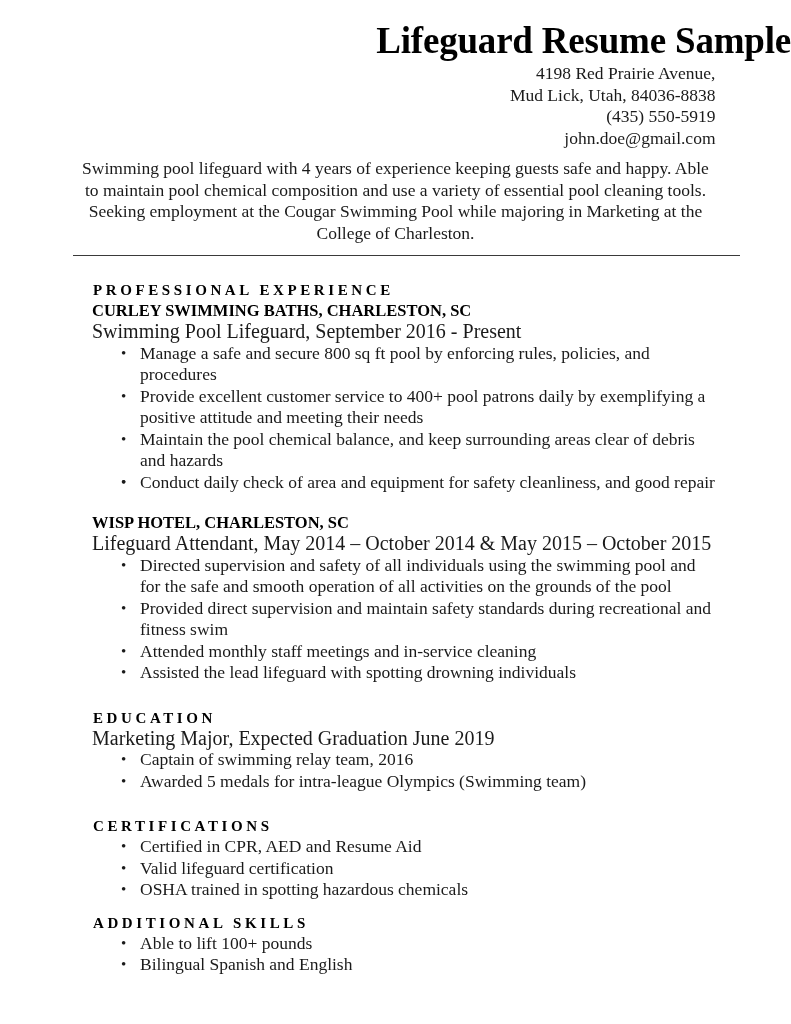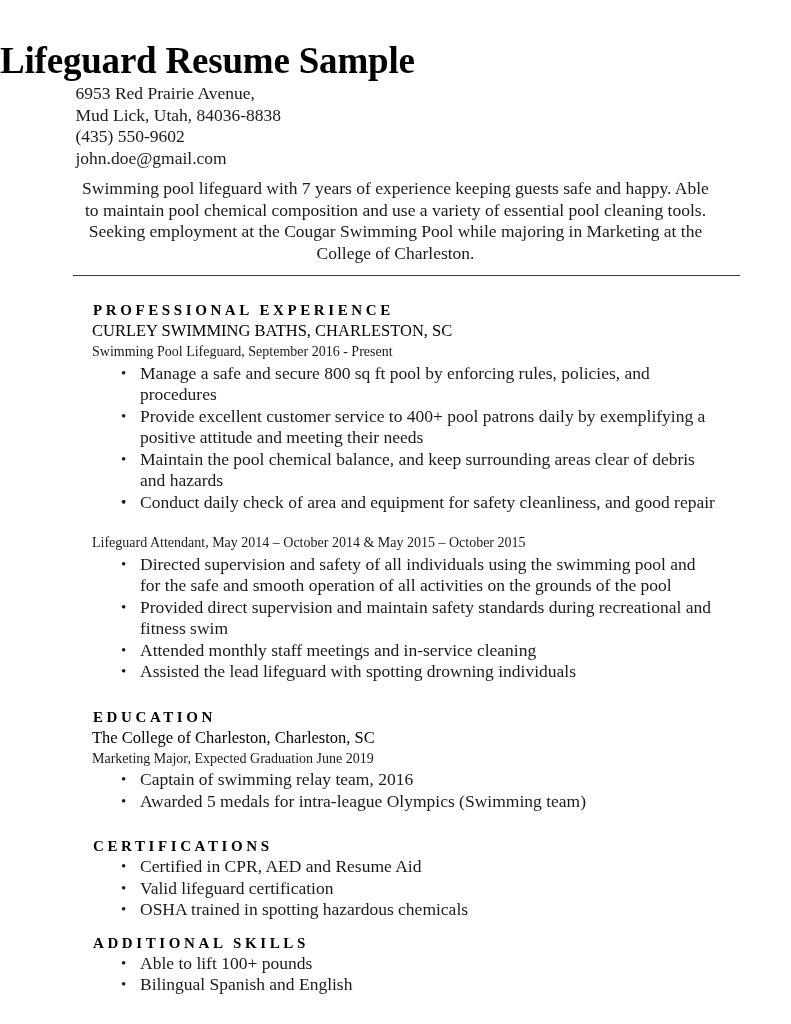--- a/index.html
+++ b/index.html
@@ -18,22 +18,22 @@
     width: 791px;
     height: 1024px;
     margin: 0 auto;
     background: #ffffff;
     overflow: hidden;
     box-sizing: border-box;
   }
 
   
   .header {
-    padding-top: 41px;
-    text-align: left;
+    padding-top: 21px;
+    text-align: right;
   }
   .resume-title {
     font-size: 37px;
     font-weight: bold;
     line-height: 1.06;
     letter-spacing: -0.2px;
     margin: 0 0 3px 0;
     color: #000000;
   }
   .contact-block {
@@ -87,27 +87,27 @@
     line-height: 20px;
   }
   .sec-gap-top-lg { margin-top: 24px; }
   .sec-gap-top-none { margin-top: 0px; }
 
   .entry {
     margin: 0 0 0 80px;
   }
   .entry-org {
     font-size: 16.5px;
-    font-weight: normal;
+    font-weight: bold;
     color: #000000;
     line-height: 21px;
     margin: 0;
   }
   .entry-role {
-    font-size: 14px;
+    font-size: 20px;
     color: #1a1a1a;
     line-height: 21.5px;
     margin: 0;
   }
   .entry-spacer { height: 19px; }
 
   ul.bullets {
     list-style: none;
     margin: 0;
     padding: 0;
@@ -133,28 +133,28 @@
   .bullets-gap-md { margin-top: 6px; }
 </style>
 </head>
 <body>
 
 <div class="page">
 
   <div class="header">
     <h1 class="resume-title">Lifeguard Resume Sample</h1>
     <div class="contact-block">
-      <p class="contact-line">6953 Red Prairie Avenue,</p>
+      <p class="contact-line">4198 Red Prairie Avenue,</p>
       <p class="contact-line">Mud Lick, Utah, 84036-8838</p>
-      <p class="contact-line">(435) 550-9602</p>
+      <p class="contact-line">(435) 550-5919</p>
       <p class="contact-line">john.doe@gmail.com</p>
     </div>
   </div>
 
-  <div class="summary">Swimming pool lifeguard with 7 years of experience keeping guests safe and happy. Able to maintain pool chemical composition and use a variety of essential pool cleaning tools. Seeking employment at the Cougar Swimming Pool while majoring in Marketing at the College of Charleston.</div>
+  <div class="summary">Swimming pool lifeguard with 4 years of experience keeping guests safe and happy. Able to maintain pool chemical composition and use a variety of essential pool cleaning tools. Seeking employment at the Cougar Swimming Pool while majoring in Marketing at the College of Charleston.</div>
 
   <div class="divider-wrap">
     <hr class="divider">
   </div>
 
   <div class="body-area">
 
     <div class="section">
       <div class="section-heading sec-gap-top-lg">Professional Experience</div>
 
@@ -180,20 +180,21 @@
         </li>
         <li>
           <span class="marker">•</span>
           <span>Conduct daily check of area and equipment for safety cleanliness, and good repair</span>
         </li>
       </ul>
 
       <div class="entry-spacer"></div>
 
       <div class="entry">
+        <div class="entry-org">WISP HOTEL, CHARLESTON, SC</div>
         <div class="entry-role">Lifeguard Attendant, May 2014 – October 2014 &amp; May 2015 – October 2015</div>
       </div>
       <ul class="bullets bullets-gap-sm">
         <li>
           <span class="marker">•</span>
           <span>Directed supervision and safety of all individuals using the swimming pool and for the safe and smooth operation of all activities on the grounds of the pool</span>
         </li>
         <li>
           <span class="marker">•</span>
           <span>Provided direct supervision and maintain safety standards during recreational and fitness swim</span>
@@ -206,21 +207,20 @@
           <span class="marker">•</span>
           <span>Assisted the lead lifeguard with spotting drowning individuals</span>
         </li>
       </ul>
     </div>
 
     <div class="section">
       <div class="section-heading sec-gap-top-lg">Education</div>
 
       <div class="entry">
-        <div class="entry-org">The College of Charleston, Charleston, SC</div>
         <div class="entry-role">Marketing Major, Expected Graduation June 2019</div>
       </div>
       <ul class="bullets bullets-gap-sm">
         <li>
           <span class="marker">•</span>
           <span>Captain of swimming relay team, 2016</span>
         </li>
         <li>
           <span class="marker">•</span>
           <span>Awarded 5 medals for intra-league Olympics (Swimming team)</span>

